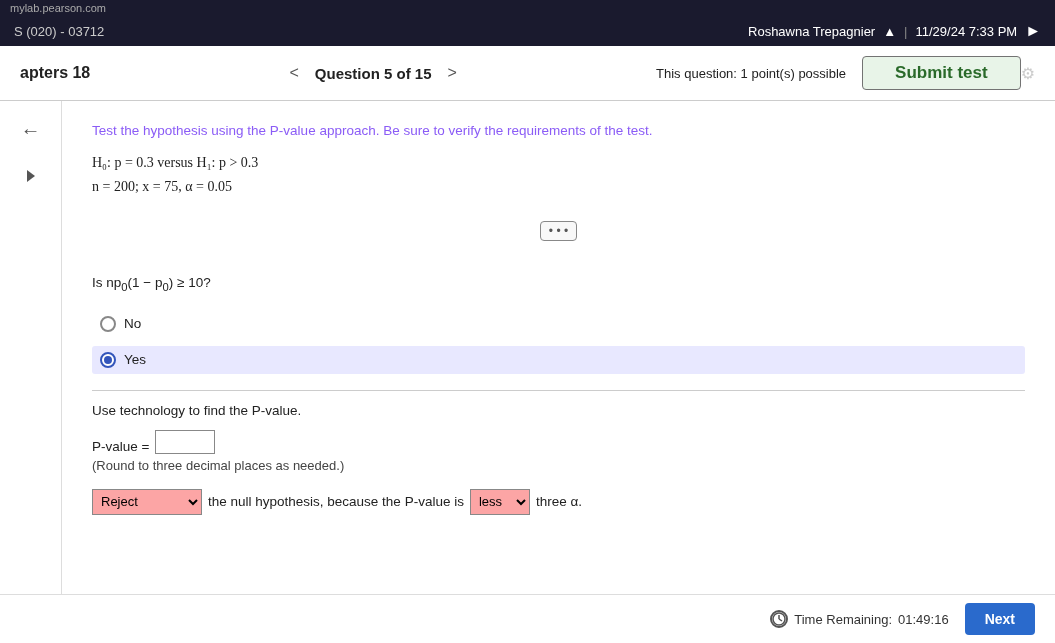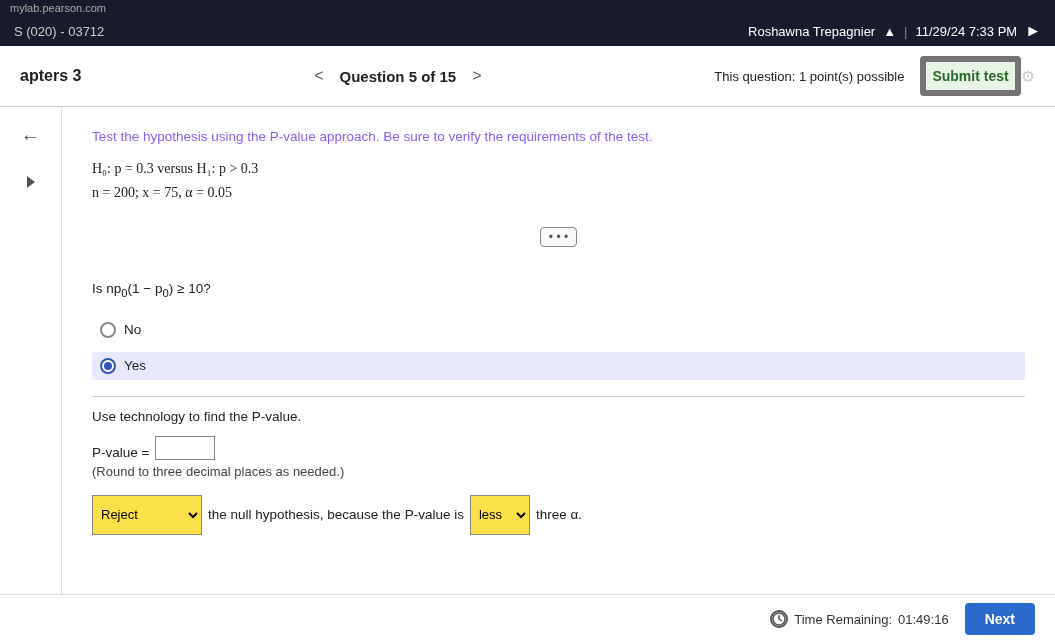--- a/index.html
+++ b/index.html
@@ -51,26 +51,26 @@
       cursor: pointer;
       font-size: 16px;
       color: #555;
       text-decoration: none;
       font-weight: normal;
     }
     .nav-right { text-align: right; font-size: 13px; }
     .nav-right .bold { font-weight: bold; }
     .submit-btn {
       background: #e8f4e8;
-      border: 6px solid #737373;
+      border: 1px solid #737373;
       color: #2a6a2a;
-      padding: 6px 6px;
+      padding: 6px 32px;
       border-radius: 4px;
       cursor: pointer;
-      font-size: 14px;
+      font-size: 17px;
       font-weight: bold;
       margin-left: 16px;
     }
 
     .content-area {
       display: flex;
       padding: 0;
     }
 
     .left-panel {
@@ -212,23 +212,23 @@
     }
 
     .conclusion-row {
       display: flex;
       align-items: center;
       gap: 6px;
       font-size: 13.5px;
       flex-wrap: wrap;
     }
     .dropdown-select {
-      height: 40px;
+      height: 26px;
       border: 1px solid #888;
-      background: #fde047;
+      background: #fca5a5;
       font-size: 13px;
       padding: 0 4px;
       cursor: pointer;
     }
     .dropdown-select-wide {
       width: 110px;
     }
     .dropdown-select-small {
       width: 60px;
     }
@@ -294,21 +294,21 @@
   <div class="header-right">
     <span>Roshawna Trepagnier</span>
     <span>▲</span>
     <span class="divider">|</span>
     <span>11/29/24 7:33 PM</span>
     <span style="font-size:16px; cursor:pointer;">►</span>
   </div>
 </div>
 
 <div class="nav-bar">
-  <span class="nav-left">apters 3</span>
+  <span class="nav-left">apters 18</span>
   <div class="nav-center">
     <a class="arrow" href="#">&lt;</a>
     <span>Question 5 of 15</span>
     <a class="arrow" href="#">&gt;</a>
   </div>
   <div class="nav-right-group">
     <div class="nav-right">
       <div>This question: 1 point(s) possible</div>
     </div>
     <button class="submit-btn">Submit test</button>

